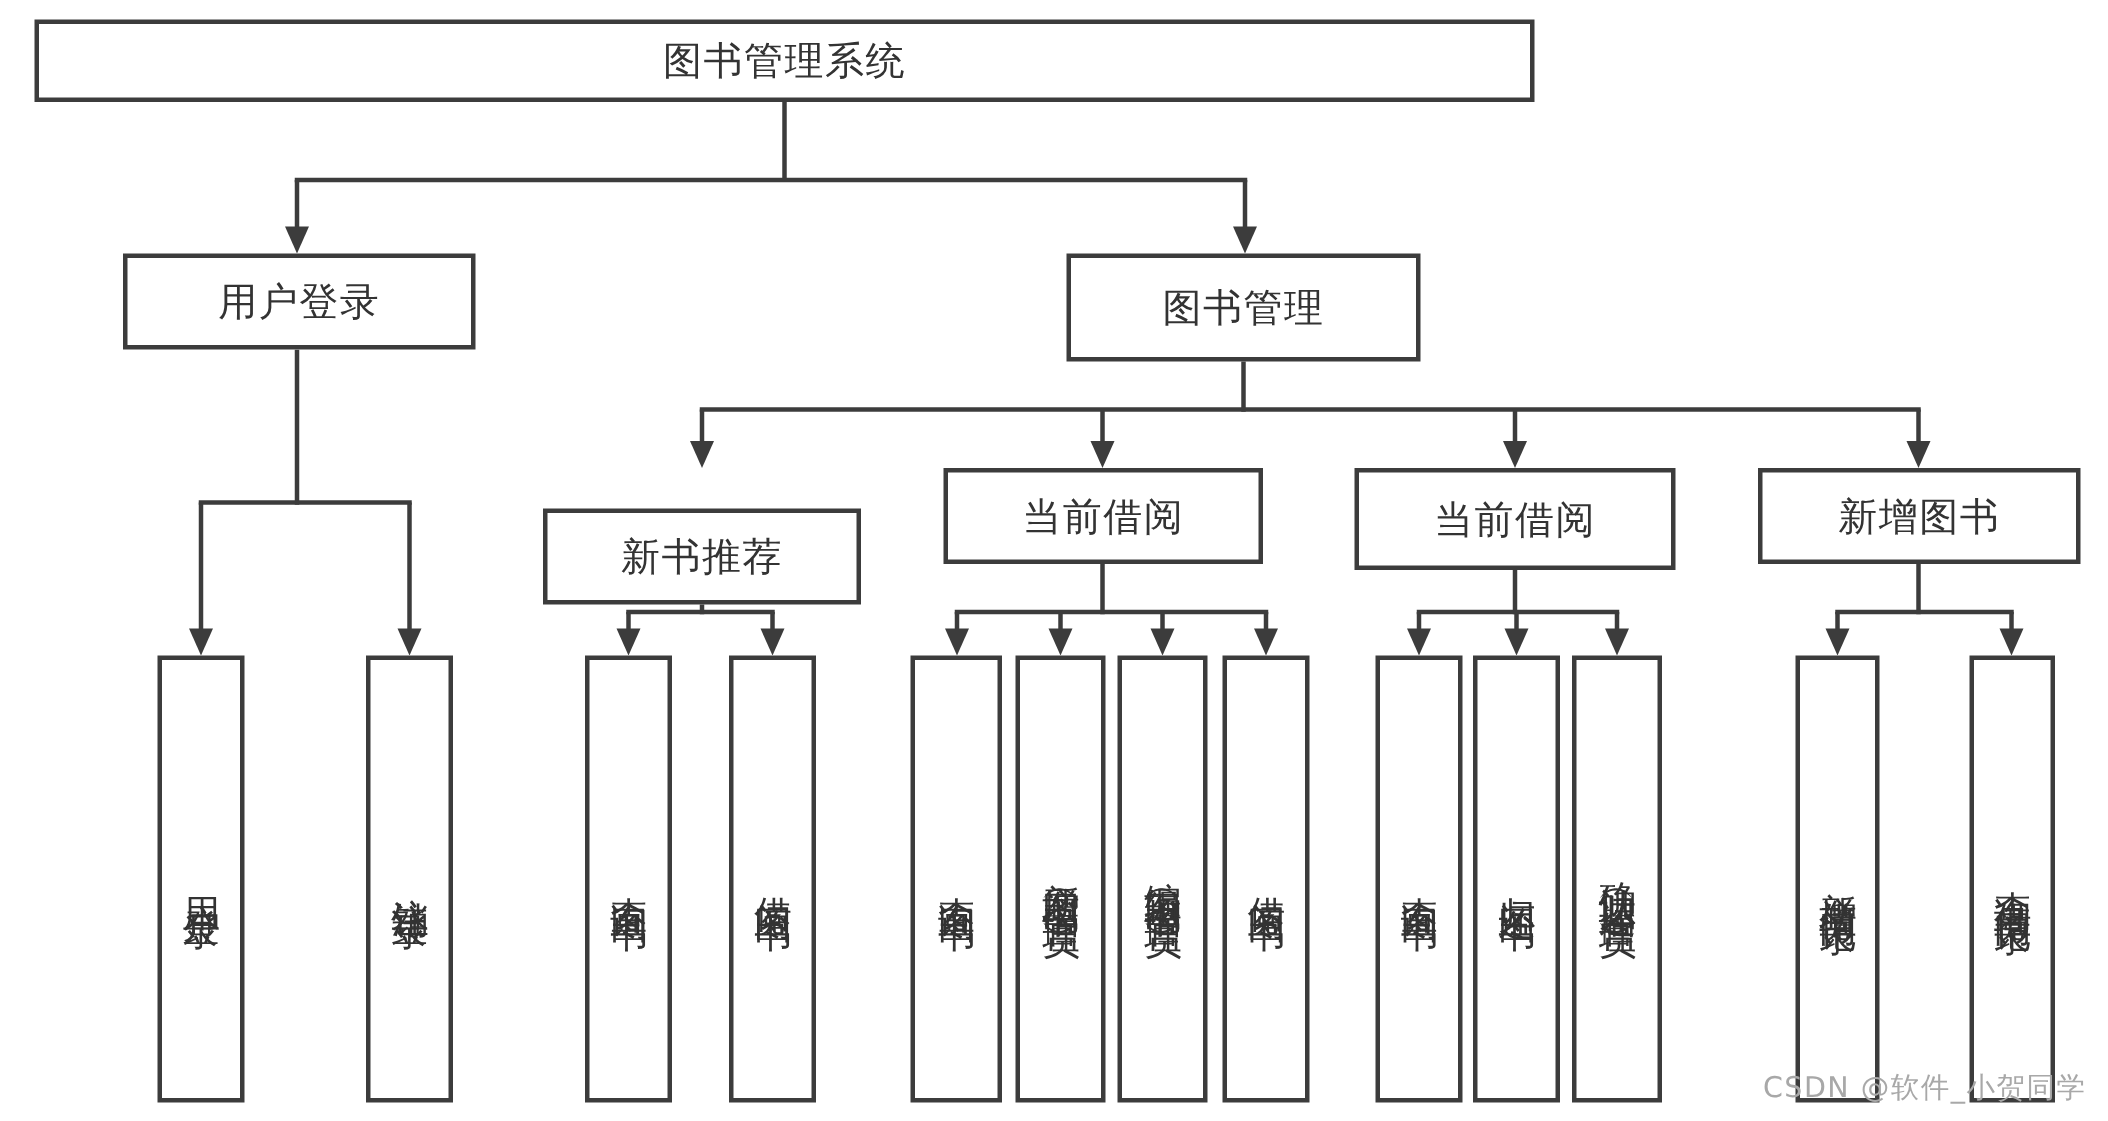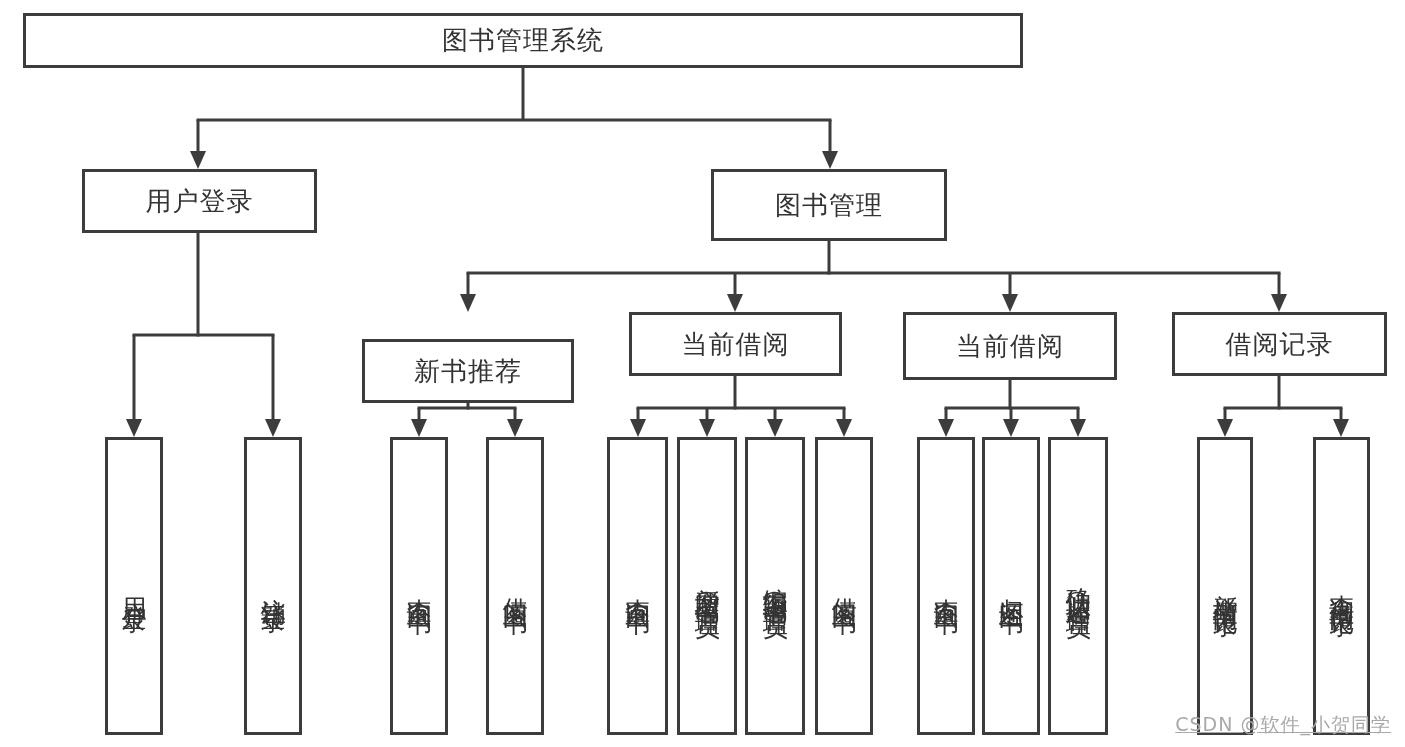--- a/index.html
+++ b/index.html
@@ -40,21 +40,20 @@
     white-space: nowrap;
   }
   .watermark {
     position: absolute;
     right: 14px;
     top: 712px;
     font-size: 19px;
     color: #a8a8a8;
     letter-spacing: 1px;
     z-index: 5;
-    text-decoration: underline;
   }
 </style>
 </head>
 <body>
 
 <div class="canvas">
 
   <svg class="connectors" viewBox="0 0 1405 747" xmlns="http://www.w3.org/2000/svg">
     <g>
       <path class="ln" d="M523 68 V120"></path>
@@ -138,21 +137,21 @@
   <div class="box hbox" style="left:362px; top:312px; width:212px; height:64px;margin-top:27px;">
     <span>新书推荐</span>
   </div>
   <div class="box hbox" style="left:629px; top:312px; width:213px; height:64px;">
     <span>当前借阅</span>
   </div>
   <div class="box hbox" style="left:903px; top:312px; width:214px; height:68px;">
     <span>当前借阅</span>
   </div>
   <div class="box hbox" style="left:1172px; top:312px; width:215px; height:64px;">
-    <span>借阅记录</span>
+    <span>新增图书</span>
   </div>
 
   <div class="box vbox" style="left:105px; top:437px; width:58px; height:298px;">
     <span>用户登录</span>
   </div>
   <div class="box vbox" style="left:244px; top:437px; width:58px; height:298px;">
     <span>注销登录</span>
   </div>
 
   <div class="box vbox" style="left:390px; top:437px; width:58px; height:298px;">

